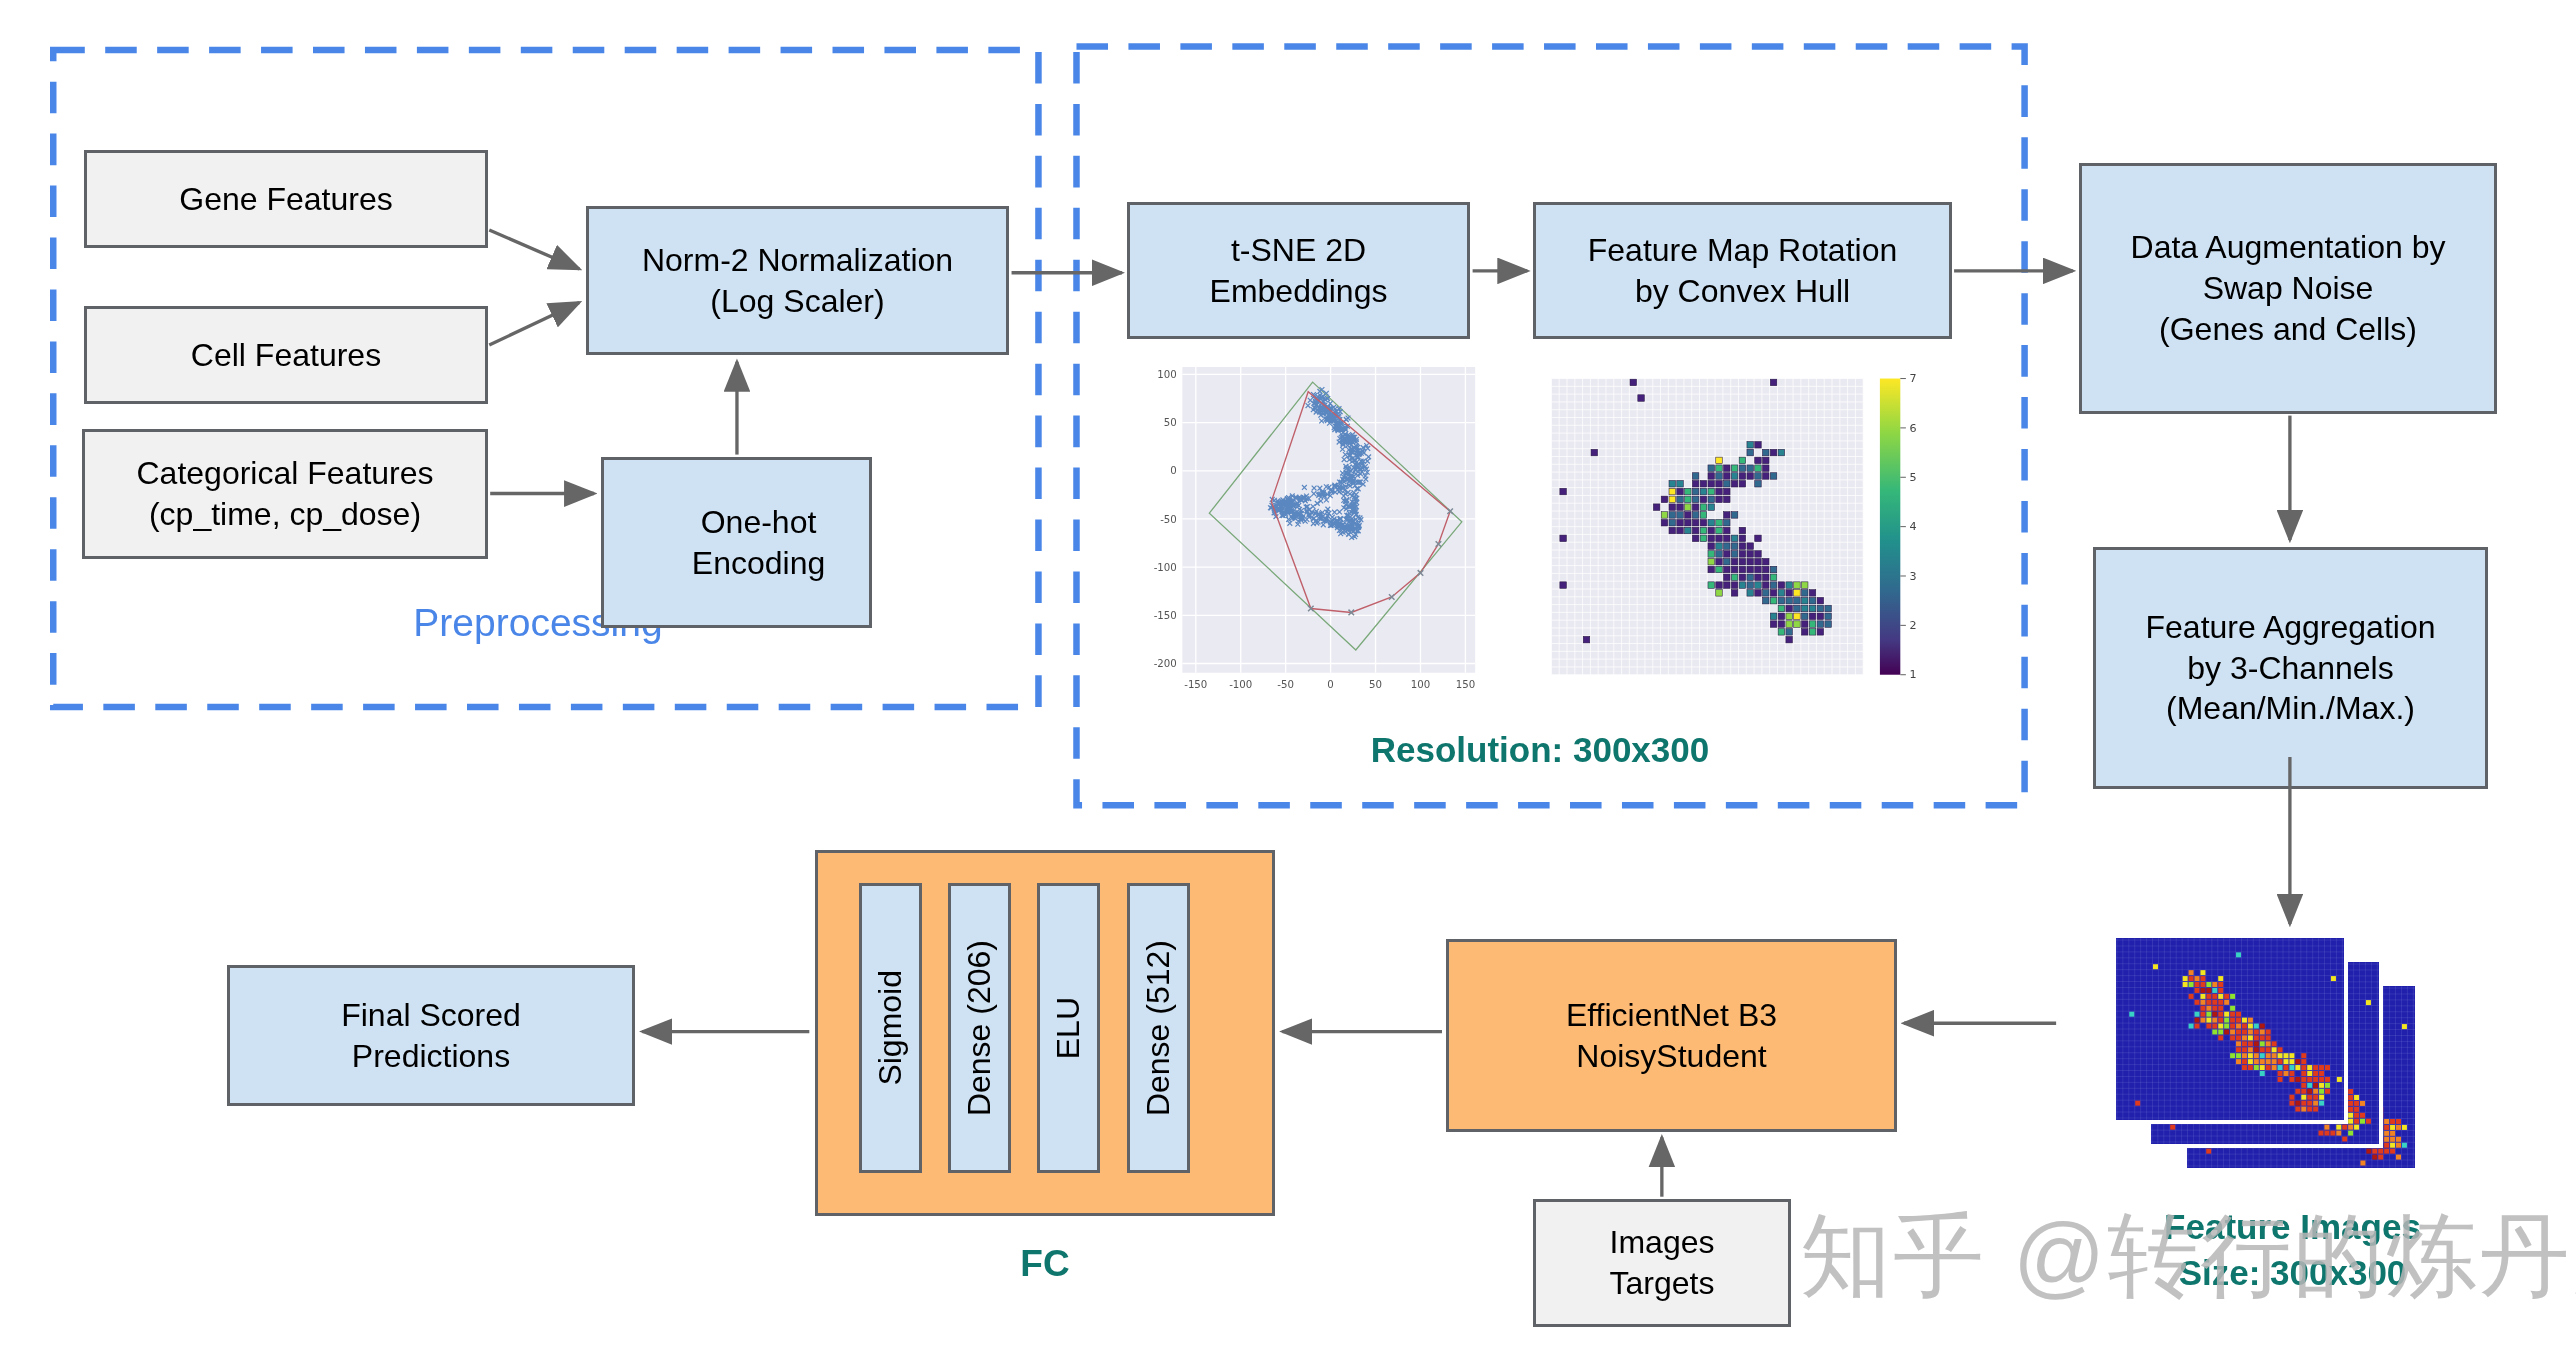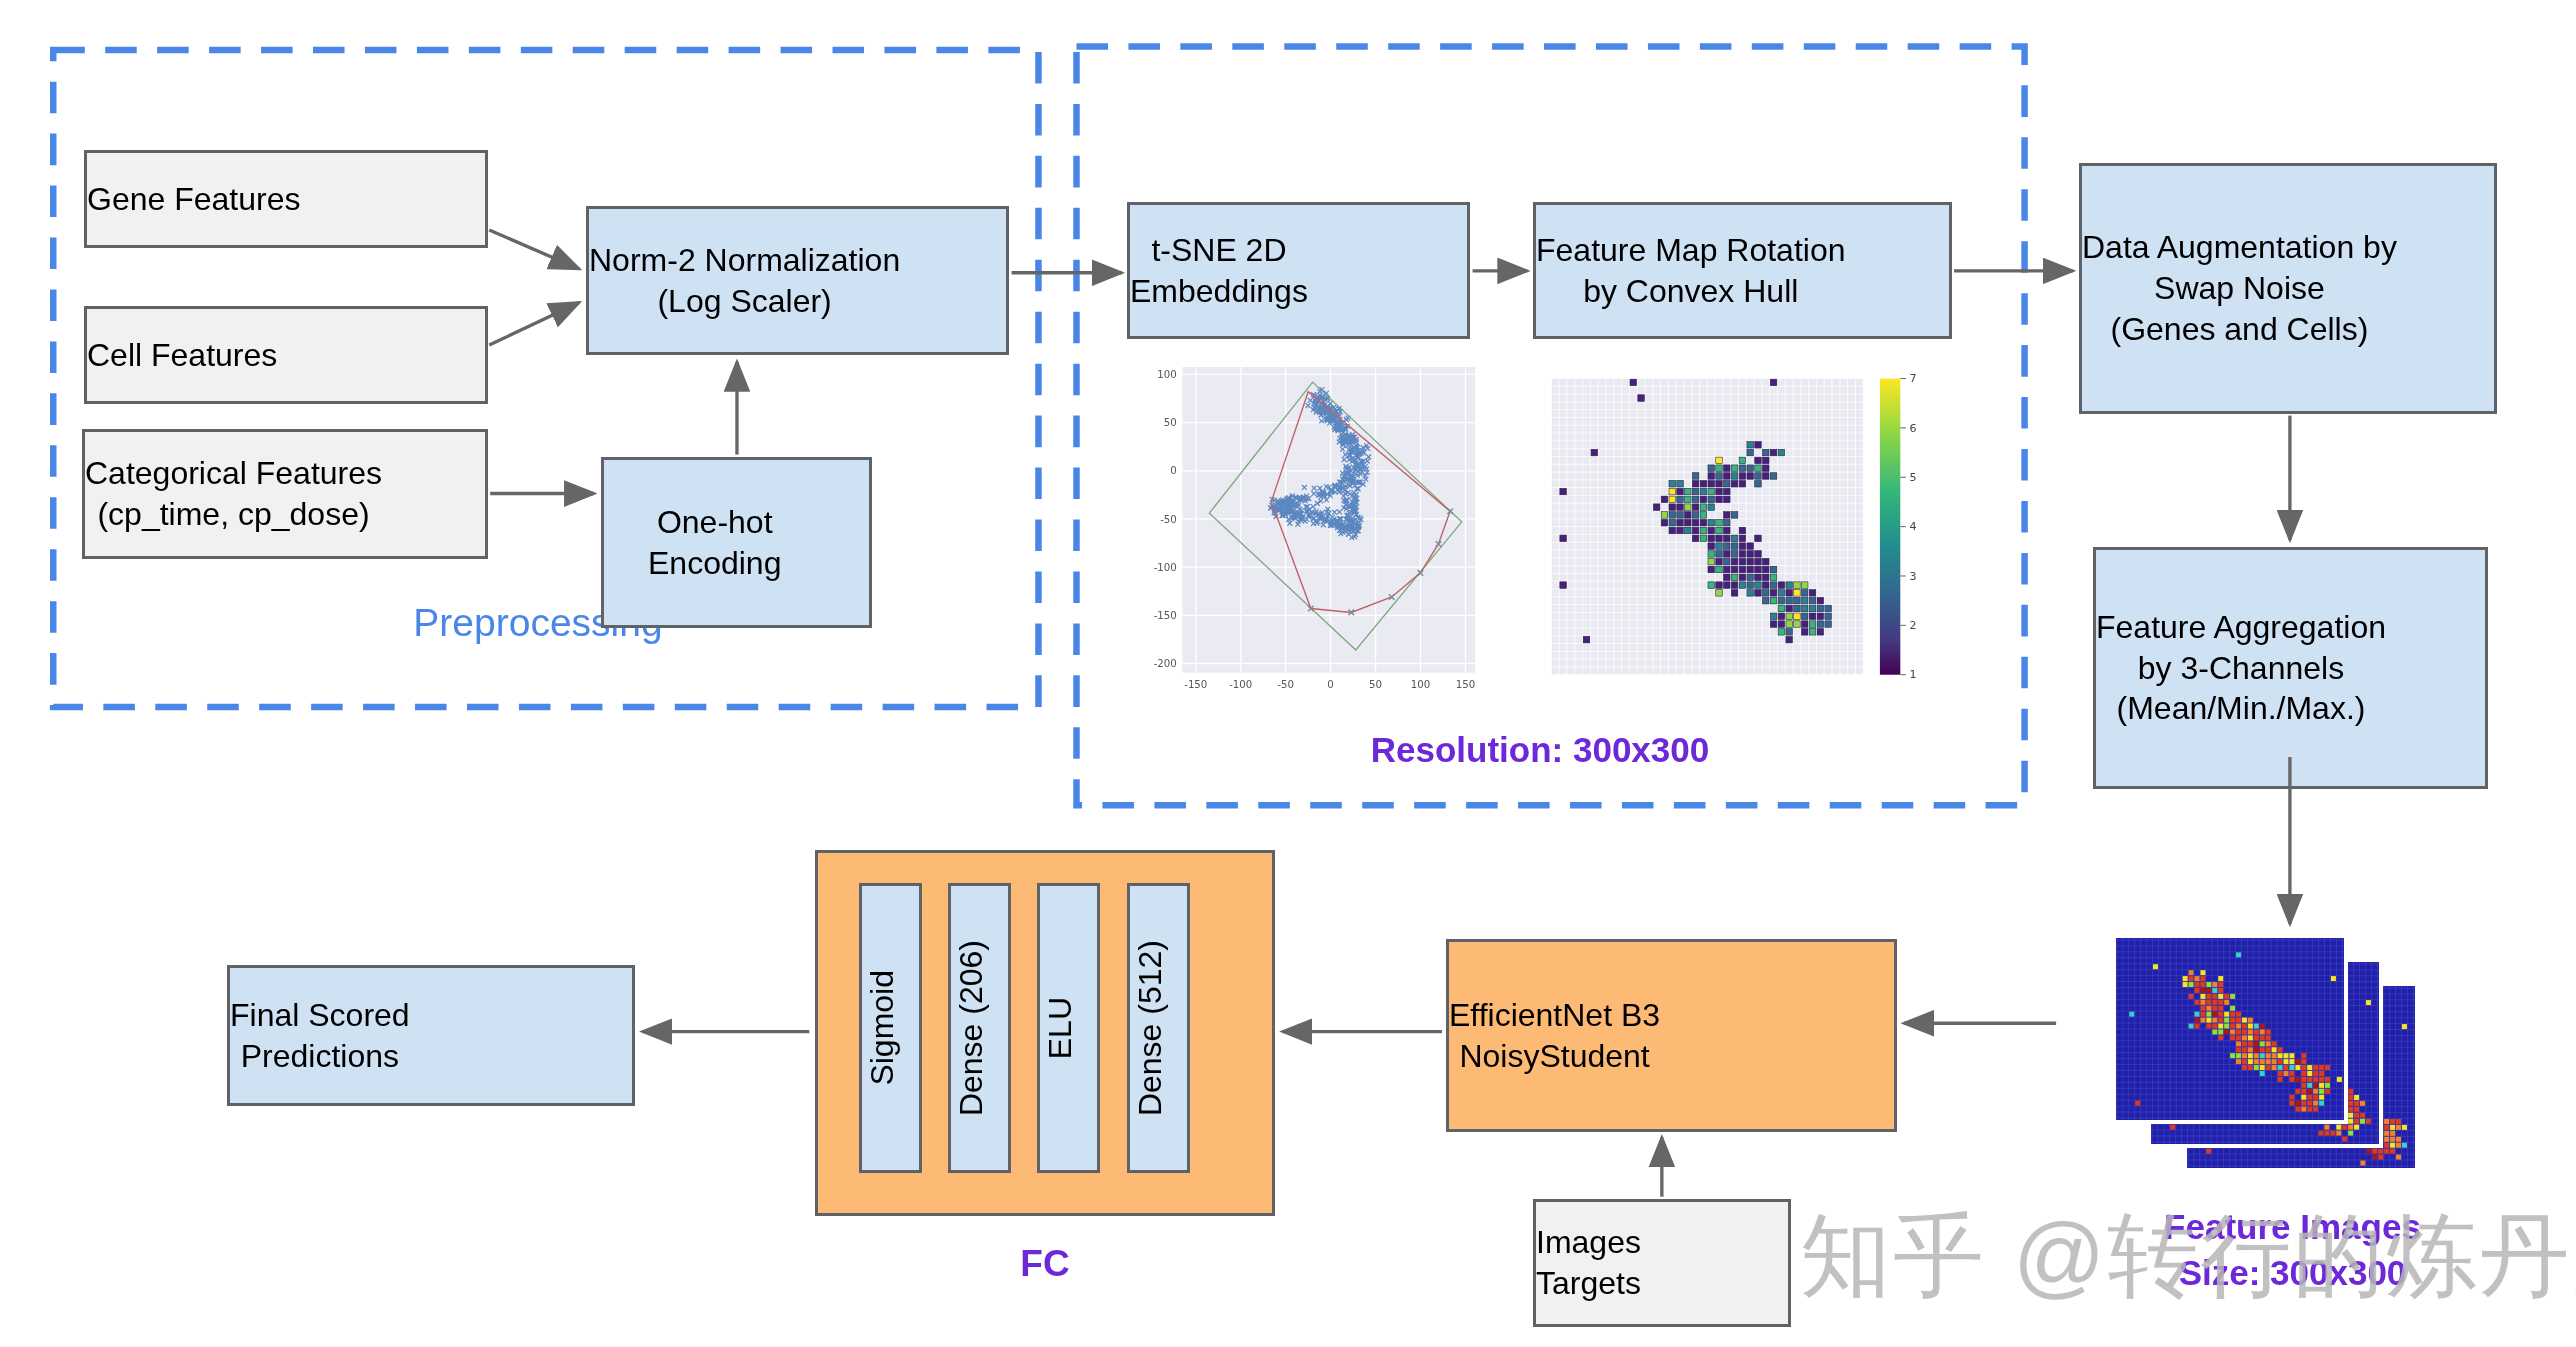--- a/index.html
+++ b/index.html
@@ -1,28 +1,28 @@
 <!DOCTYPE html>
 <html style="font-size:15px"><head>
 <meta charset="utf-8">
 <style>
   html,body{margin:0;padding:0;background:#ffffff;}
   body{width:2576px;height:1347px;overflow:hidden;font-family:"Liberation Sans",sans-serif;}
   #canvas{position:relative;width:2576px;height:1347px;background:#fff;}
   svg.layer{position:absolute;left:0;top:0;z-index:0;}
   .node{position:absolute;box-sizing:border-box;border:3.7px solid #5f6368;display:flex;
-        align-items:center;text-align:center;z-index:2;
+        align-items:center;justify-content:center;text-align:center;z-index:2;
         font-size:32px;line-height:1.28;color:#000;}
   .node .pre{white-space:pre-line;}
   .blue{background:#cfe2f3;}
   .gray{background:#f1f1f1;}
   .white{background:#fdba74;}
   .group-label{position:absolute;z-index:2;text-align:center;color:#4a86e8;
                font-size:39px;font-weight:400;}
-  .bold-caption{position:absolute;z-index:2;text-align:center;color:#6d28d9;
+  .bold-caption{position:absolute;z-index:2;text-align:center;color:#0f766e;
                 font-size:35px;font-weight:700;white-space:pre-line;line-height:1.3;}
   .vlabel{writing-mode:vertical-rl;transform:rotate(180deg);font-size:32px;color:#000;}
   .plot{position:absolute;z-index:1;background:#fff;}
   .panel{position:absolute;z-index:1;border:4.6px solid #ffffff;background:#2020ac;line-height:0;}
   #watermark{position:absolute;z-index:6;color:#b7b7b7;font-size:91px;white-space:nowrap;
              letter-spacing:1.9px;opacity:0.85;z-index:6;}
   #arrows{position:absolute;left:0;top:0;z-index:3;pointer-events:none;}
 </style>
 </head>
 <body>

